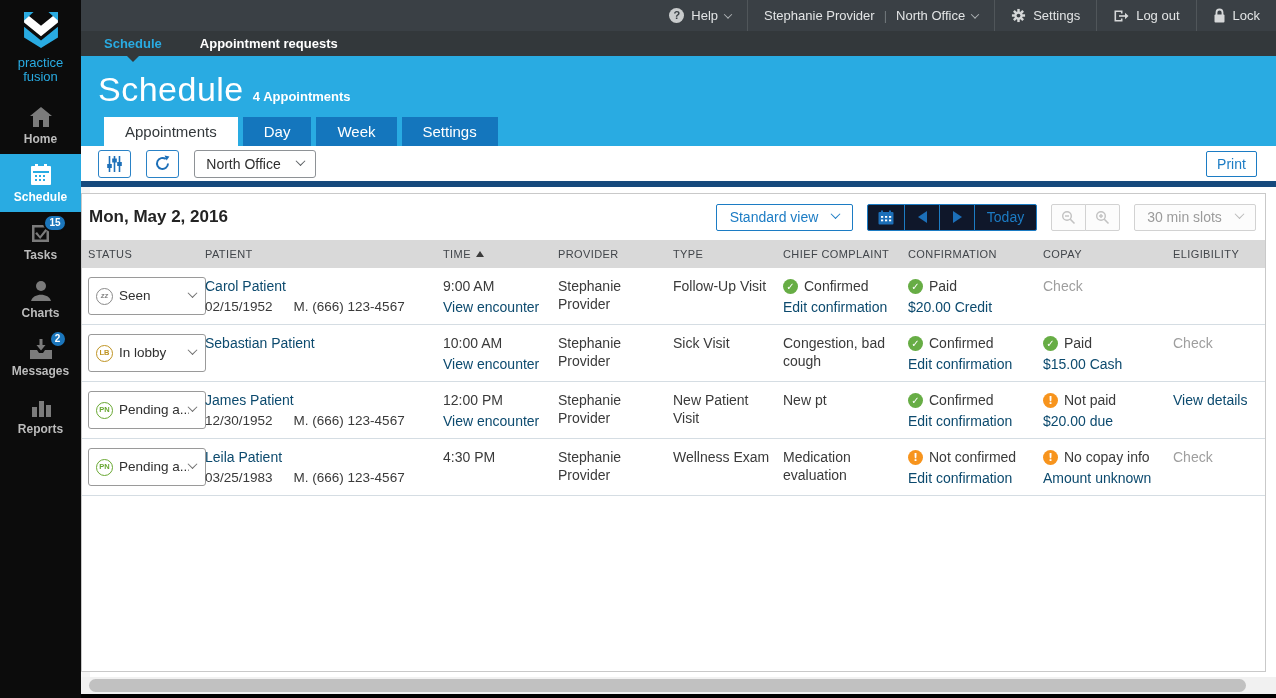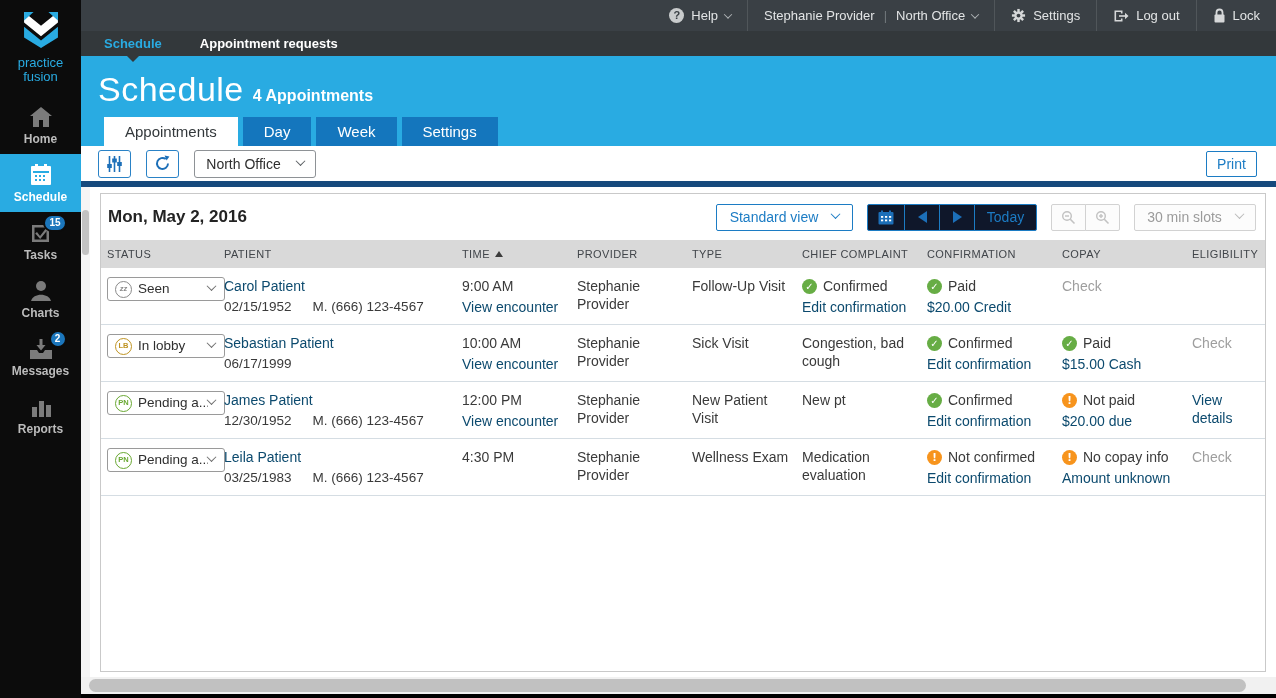--- a/index.html
+++ b/index.html
@@ -42,21 +42,21 @@
     position:relative; z-index:10; }
   .subnav a { text-decoration:none; font-size:13px; font-weight:bold; cursor:pointer; }
   .sn-active { color:#29abe2; position:relative; }
   .sn-active .notch { position:absolute; left:50%; margin-left:-7px; top:19px; width:0; height:0;
     border-left:7px solid transparent; border-right:7px solid transparent; border-top:7px solid #33383b; }
   .sn-plain { color:#fff; }
 
   
   .band { height:90px; background:#29abe2; position:relative; }
   .band h1 { display:inline-block; padding:14px 0 0 17px; color:#fff; font-size:34px; font-weight:normal; letter-spacing:0.5px; }
-  .band .subtt { color:#fff; font-size:16px; font-weight:bold; margin-left:9px; }
+  .band .subtt { color:#fff; font-size:13px; font-weight:bold; margin-left:9px; }
   .tabs { position:absolute; left:23px; bottom:0; display:flex; gap:5px; }
   .tab { height:29px; line-height:29px; padding:0 21px; background:#1476bd; color:#fff; font-size:15px; cursor:pointer; }
   .tab.active { background:#fff; color:#33383b; }
 
   
   .toolbar { height:35px; background:#fff; display:flex; align-items:center; padding-left:17px; }
   .icon-btn { width:33px; height:28px; border:1px solid #2a82c6; border-radius:3px; background:#fff;
     display:flex; align-items:center; justify-content:center; margin-right:15px; cursor:pointer; }
   .select { height:28px; border:1px solid #8e9296; border-radius:3px; background:#fff; display:flex;
     align-items:center; justify-content:center; gap:16px; font-size:14px; color:#2e2e2e; cursor:pointer; }
@@ -64,21 +64,21 @@
   .select .chev { color:#5b5f63; margin-top:-3px; }
   .print-btn { margin-left:auto; margin-right:19px; width:51px; height:26px; border:1px solid #1c7cc4;
     border-radius:2px; background:#fff; color:#1c7cc4; font-size:14px; display:flex; align-items:center;
     justify-content:center; cursor:pointer; }
   .navy { height:6px; background:#164a7d; }
 
   
   .content { position:relative; height:490px; background:#fff; }
   .vscroll { position:absolute; left:0; top:0; width:9px; height:100%; background:#f5f5f5; }
   .vscroll .thumb { position:absolute; left:1px; top:23px; width:7px; height:45px; background:#c2c2c2; border-radius:4px; }
-  .container { position:absolute; left:19px; right:10px; top:6px; height:479px;
+  .container { position:absolute; left:0; right:10px; top:6px; height:479px;
     border:1px solid #c9c9c9; background:#fff; display:flex; flex-direction:column; }
 
   .controls { height:46px; display:flex; align-items:center; padding:0 9px 0 7px; }
   .date { font-size:17px; font-weight:bold; color:#232323; }
   .ctl-right { margin-left:auto; display:flex; align-items:center; }
   .view-sel { width:137px; height:27px; border:1px solid #1c7cc4; border-radius:2px; color:#1c7cc4;
     display:flex; align-items:center; justify-content:center; gap:14px; font-size:14px; cursor:pointer; }
   .view-sel .chev { color:#1c7cc4; margin-top:-3px; }
   .btn-group { display:flex; margin-left:14px; }
   .g-btn { height:27px; border:1px solid #1c7cc4; background:#0f172a; display:flex; align-items:center;
@@ -107,21 +107,21 @@
   .th { display:flex; align-items:center; gap:5px; }
   .sort-up { width:0; height:0; border-left:4px solid transparent; border-right:4px solid transparent;
     border-bottom:6px solid #3c3c3c; }
   .row { border-bottom:1px solid #d5dde3; padding:9px 0 8px 6px; min-height:53px; align-items:start; }
   .cell { font-size:14px; color:#3a3a3a; padding-right:12px; line-height:18px; }
   a.lnk { color:#0c4a6e; text-decoration:none; cursor:pointer; }
   .sub-line { margin-top:3px; font-size:13.5px; color:#3a3a3a; display:flex; gap:21px; }
   .mt3 { margin-top:3px; display:inline-block; }
   .prov { max-width:80px; }
 
-  .status-sel { width:118px; height:24px; border:1px solid #9a9a9a; border-radius:3px; background:#fff;
+  .status-sel { width:118px; height:38px; border:1px solid #9a9a9a; border-radius:3px; background:#fff;
     display:flex; align-items:center; padding:0 9px 0 7px; cursor:pointer; }
   .st-circ { width:17px; height:17px; border-radius:50%; border:1px solid; font-size:7.5px; font-weight:bold;
     display:flex; align-items:center; justify-content:center; flex:none; }
   .st-gray { color:#8a8a8a; border-color:#8a8a8a; font-style:italic; }
   .st-gold { color:#bf9423; border-color:#bf9423; }
   .st-green { color:#69a832; border-color:#69a832; }
   .st-label { margin-left:6px; font-size:13.5px; color:#2f2f2f; flex:1; white-space:nowrap; overflow:hidden; }
   .status-sel .chev { color:#6f6f6f; margin-top:-3px; flex:none; }
 
   .ic { width:15px; height:15px; border-radius:50%; color:#fff; font-size:10px; font-weight:bold;
@@ -440,23 +440,20 @@
       <div class="grid row">
         <div class="cell">
           <div class="status-sel">
             <span class="st-circ st-gold">LB</span>
             <span class="st-label">In lobby</span>
             <span class="chev"></span>
           </div>
         </div>
         <div class="cell">
           <a class="lnk">Sebastian Patient</a>
-          <div class="sub-line">
-            <span>06/17/1999</span>
-          </div>
         </div>
         <div class="cell">
           <div>10:00 AM</div>
           <a class="lnk mt3">View encounter</a>
         </div>
         <div class="cell prov">Stephanie Provider</div>
         <div class="cell">Sick Visit</div>
         <div class="cell">Congestion, bad cough</div>
         <div class="cell">
           <div class="ic-line">

